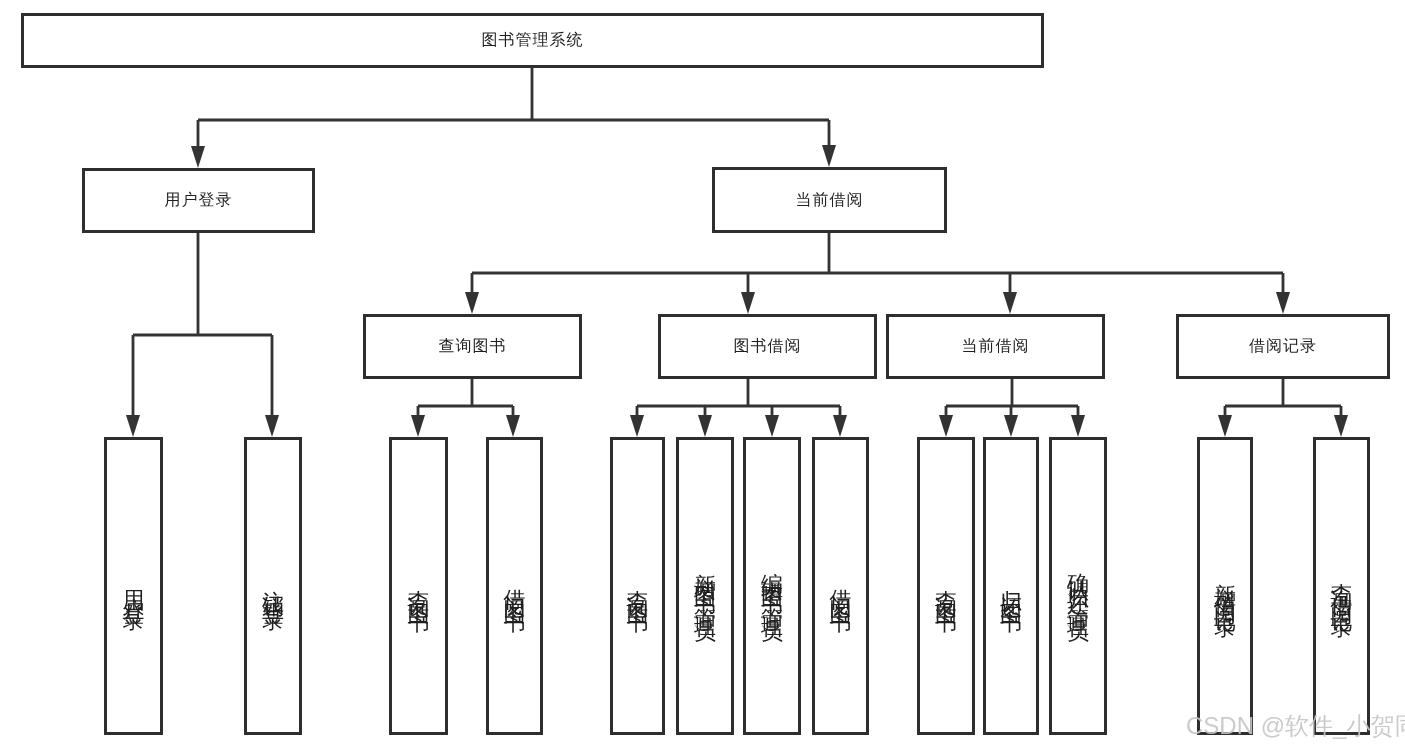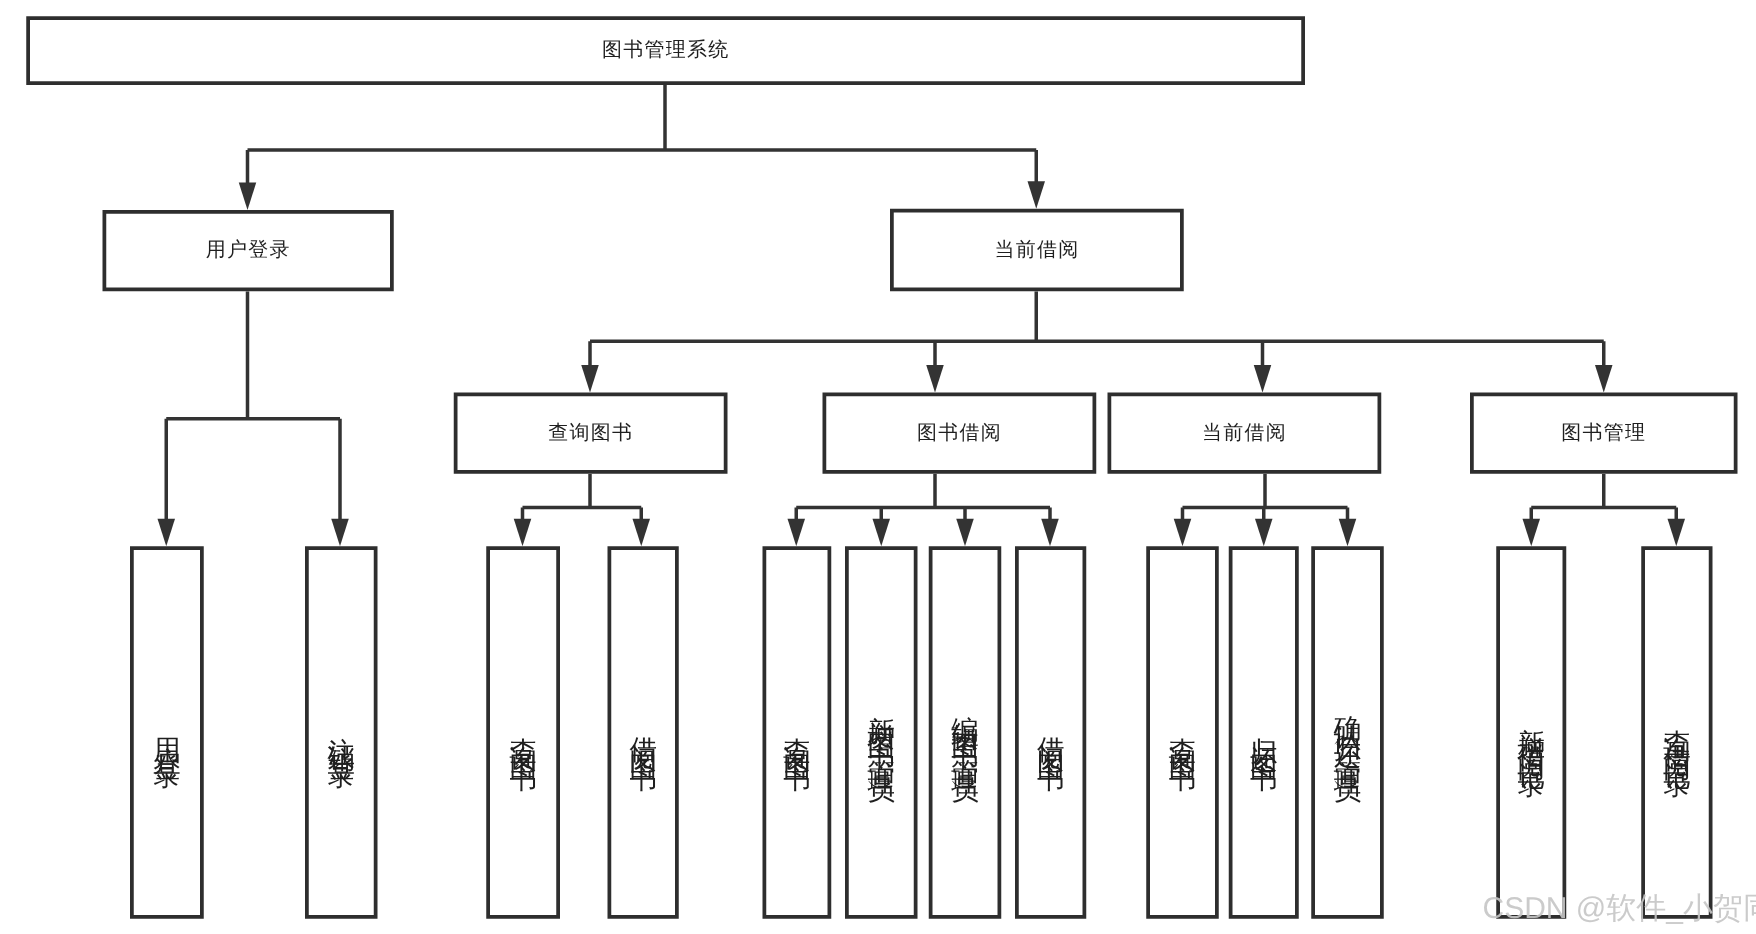--- a/index.html
+++ b/index.html
@@ -110,21 +110,21 @@
   </svg>
 
   <div id="n-root" class="box">图书管理系统</div>
 
   <div id="n-user" class="box">用户登录</div>
   <div id="n-mgmt" class="box">当前借阅</div>
 
   <div id="n-newbook" class="box">查询图书</div>
   <div id="n-borrow" class="box">图书借阅</div>
   <div id="n-current" class="box">当前借阅</div>
-  <div id="n-records" class="box">图书管理</div>
+  <div id="n-records" class="box">借阅记录</div>
 
   <div id="l-login" class="box vbox">用户登录</div>
   <div id="l-logout" class="box vbox">注销登录</div>
 
   <div id="l-q1" class="box vbox">查询图书</div>
   <div id="l-b1" class="box vbox">借阅图书</div>
 
   <div id="l-q2" class="box vbox">查询图书</div>
   <div id="l-add" class="box vbox">新增图书（管理员）</div>
   <div id="l-edit" class="box vbox">编辑图书（管理员）</div>

